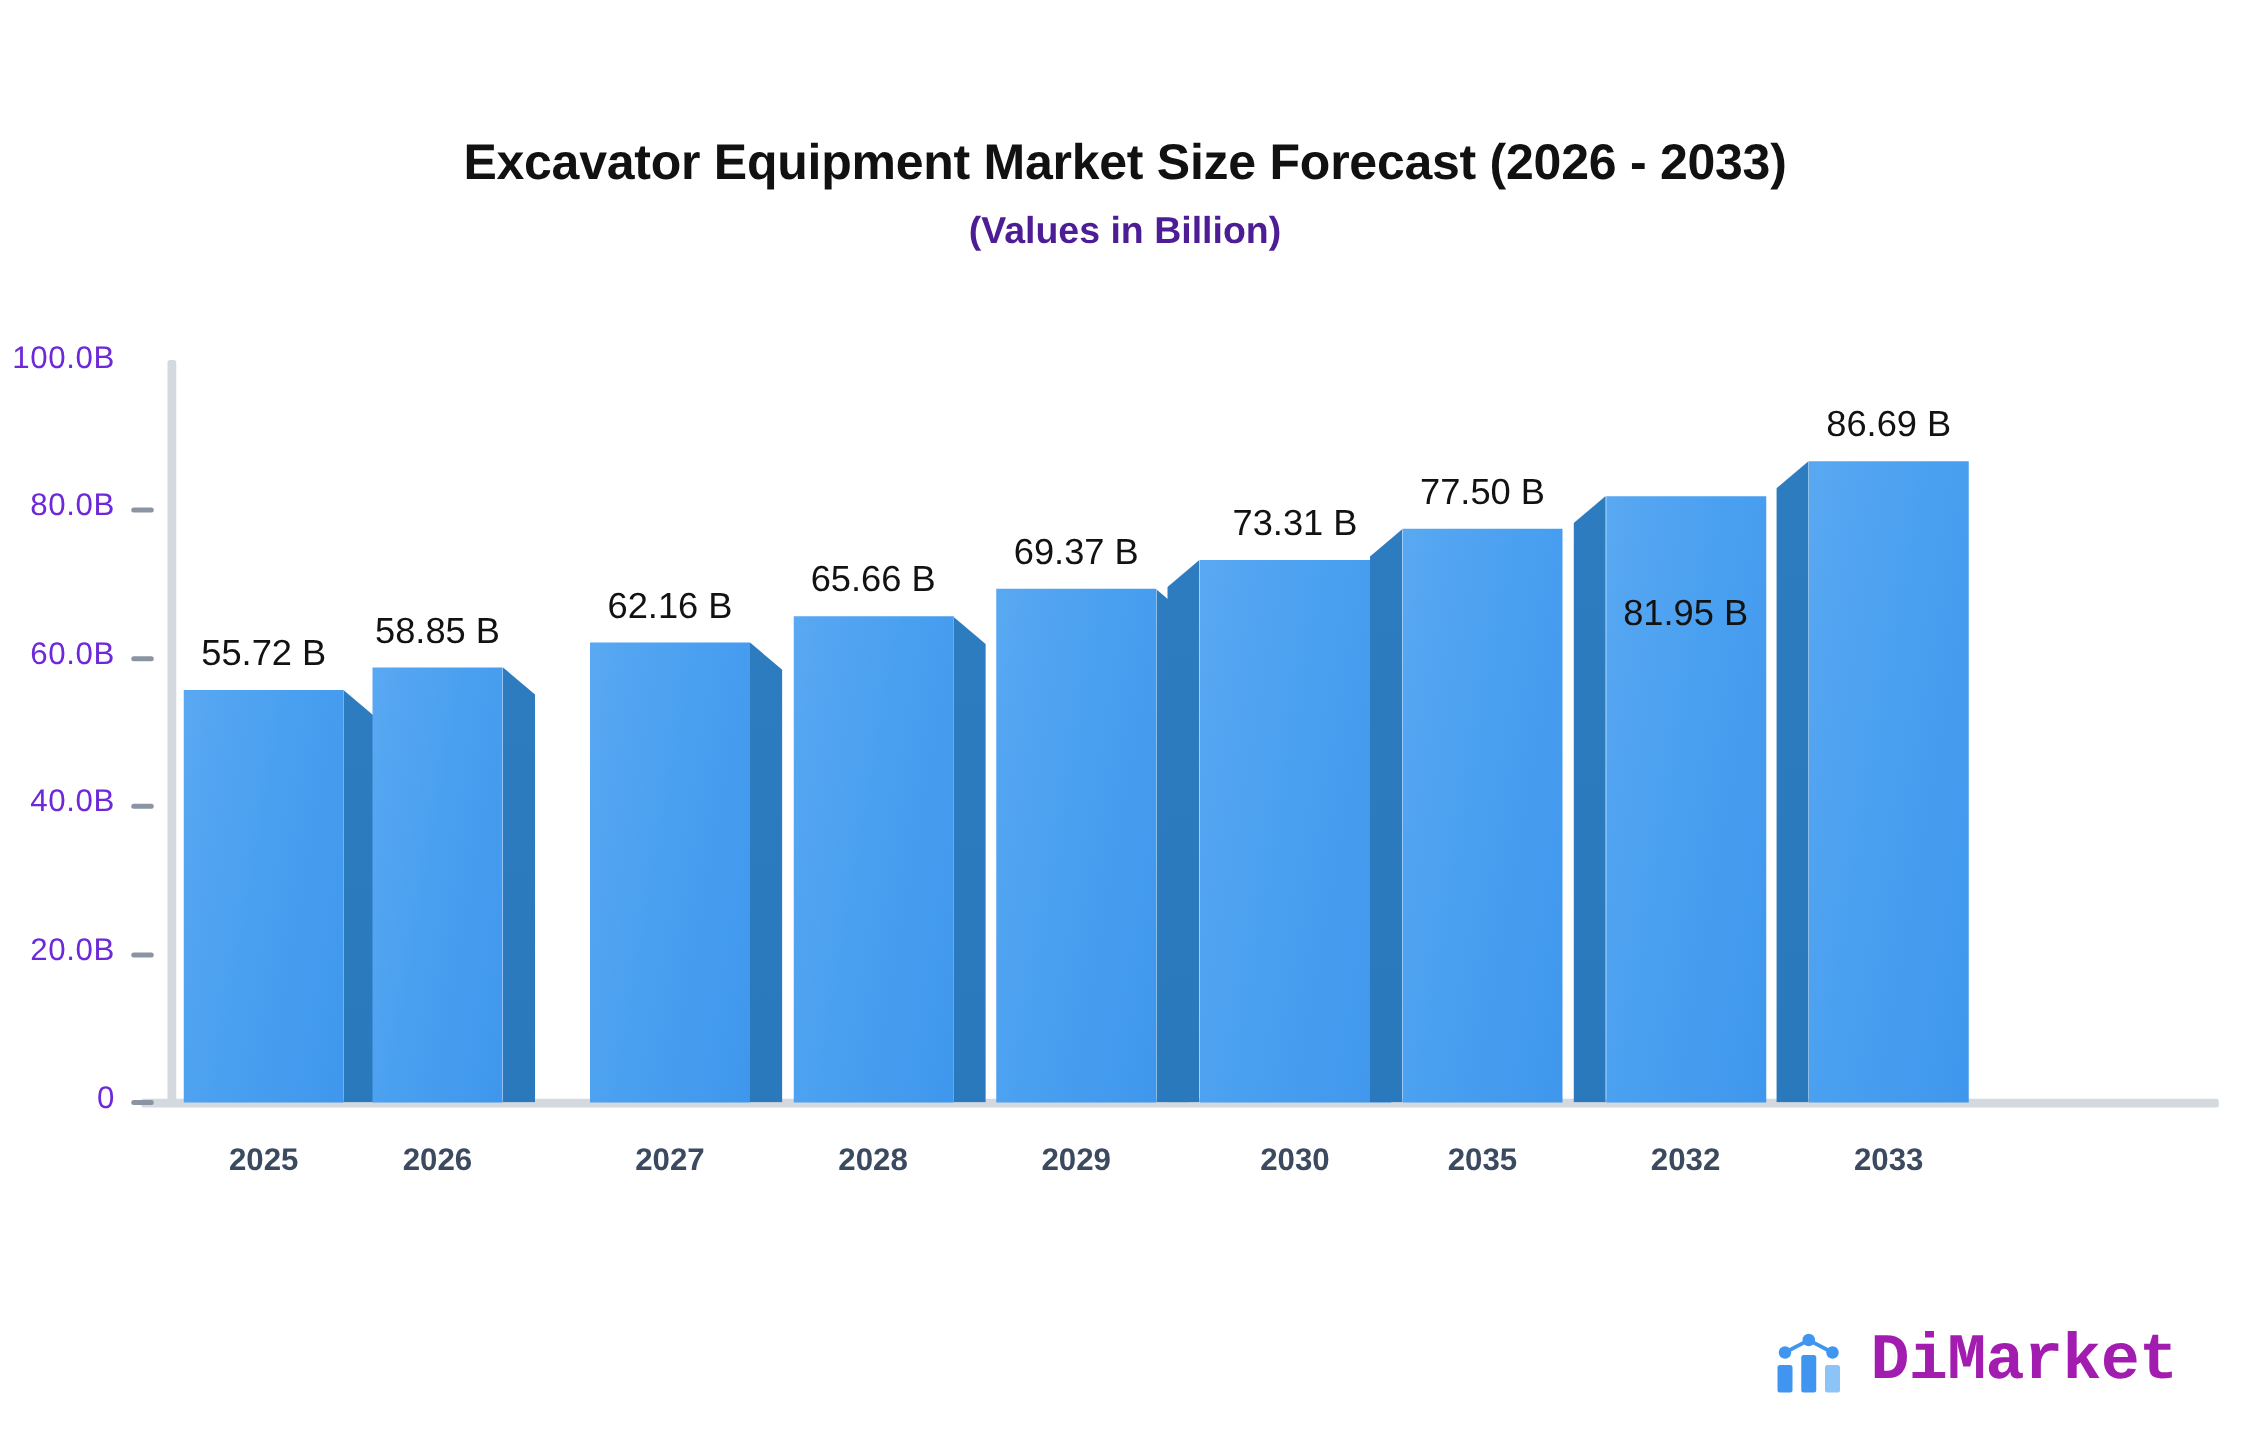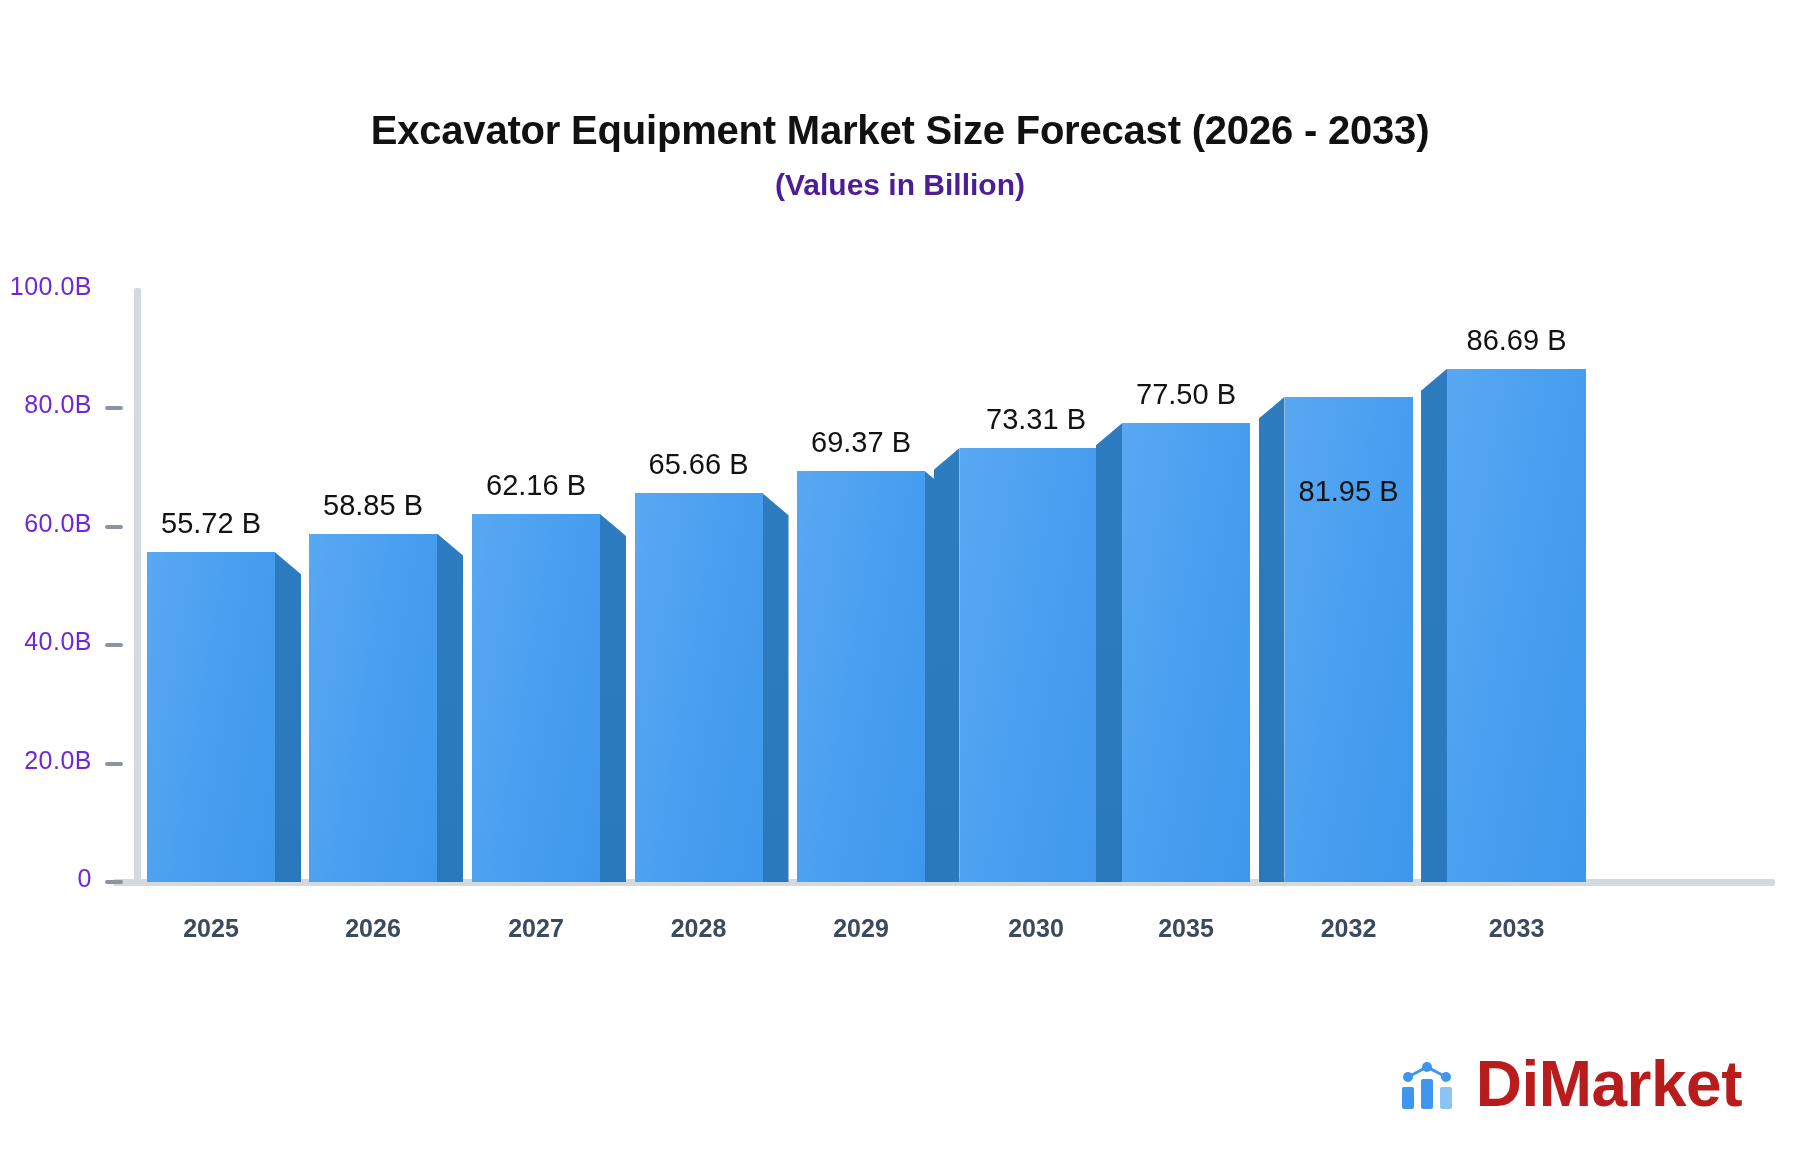--- a/index.html
+++ b/index.html
@@ -173,24 +173,24 @@
   #logo {
     position: absolute;
     right: 58px;
     bottom: 40px;
     display: flex;
     align-items: center;
     gap: 14px;
   }
   #logo-mark { display: block; }
   #logo-text {
-    font-family: Liberation Sans, sans-serif;
-    font-size: 64px;
+    font-family: Liberation Mono, monospace;
+    font-size: 52px;
     font-weight: bold;
-    color: #b91c1c;
+    color: #a21caf;
     letter-spacing: -0.5px;
     line-height: 1;
   }
 </style>
 </head>
 <body>
 
 <div id="page">
 
   <div id="chart-title">Excavator Equipment Market Size Forecast (2026 - 2033)</div>
@@ -226,21 +226,21 @@
           <div class="y-tick-mark"></div>
         </div>
       </div>
     <div id="bars">
         <div class="bar-group" style="left: 147px; width: 128px; height: 329.862px; bottom: 274px;">
           <div class="bar-side right" style="height: 329.862px;"></div>
           <div class="bar-front" style="height: 329.862px;"></div>
           <div class="bar-value">55.72 B</div>
           <div class="bar-xlabel">2025</div>
         </div>
-        <div class="bar-group" style="left: 309px; width: 128px; height: 348.392px; bottom: 274px; padding-left: 39px;">
+        <div class="bar-group" style="left: 298px; width: 104px; height: 348.392px; bottom: 274px; padding-left: 39px;">
           <div class="bar-side right" style="height: 348.392px;"></div>
           <div class="bar-front" style="height: 348.392px;"></div>
           <div class="bar-value">58.85 B</div>
           <div class="bar-xlabel">2026</div>
         </div>
         <div class="bar-group" style="left: 472px; width: 128px; height: 367.987px; bottom: 274px;">
           <div class="bar-side right" style="height: 367.987px;"></div>
           <div class="bar-front" style="height: 367.987px;"></div>
           <div class="bar-value">62.16 B</div>
           <div class="bar-xlabel">2027</div>
@@ -268,21 +268,21 @@
           <div class="bar-front" style="height: 458.8px;"></div>
           <div class="bar-value">77.50 B</div>
           <div class="bar-xlabel">2035</div>
         </div>
         <div class="bar-group" style="left: 1284.5px; width: 128px; height: 362px; bottom: 274px;">
           <div class="bar-side left" style="height: 485.144px;"></div>
           <div class="bar-front" style="height: 485.144px;"></div>
           <div class="bar-value">81.95 B</div>
           <div class="bar-xlabel">2032</div>
         </div>
-        <div class="bar-group" style="left: 1447px; width: 139px; height: 513.205px; bottom: 274px;">
+        <div class="bar-group" style="left: 1447px; width: 128px; height: 513.205px; bottom: 274px;">
           <div class="bar-side left" style="height: 513.205px;"></div>
           <div class="bar-front" style="height: 513.205px;"></div>
           <div class="bar-value">86.69 B</div>
           <div class="bar-xlabel">2033</div>
         </div>
       </div>
   </div>
 
   <div id="logo">
     <svg id="logo-mark" width="62" height="54" viewBox="0 0 62 54">

